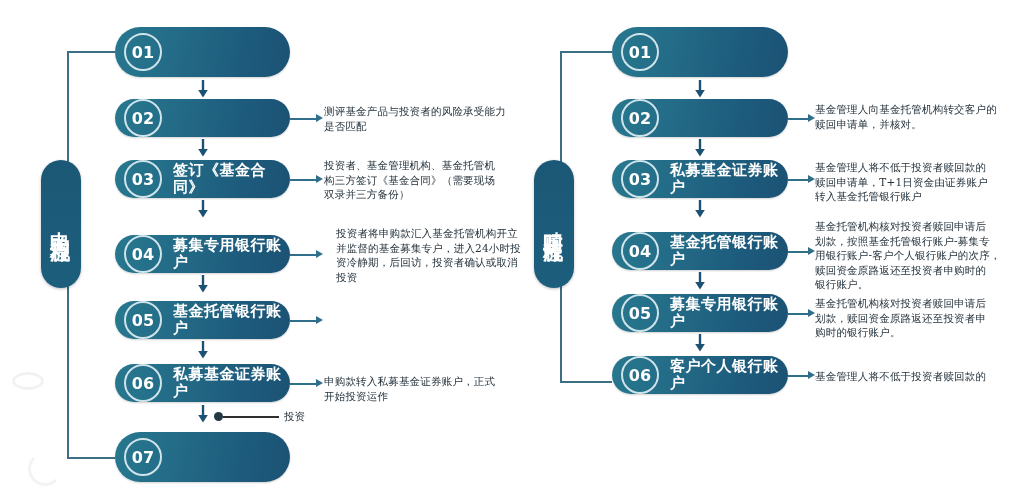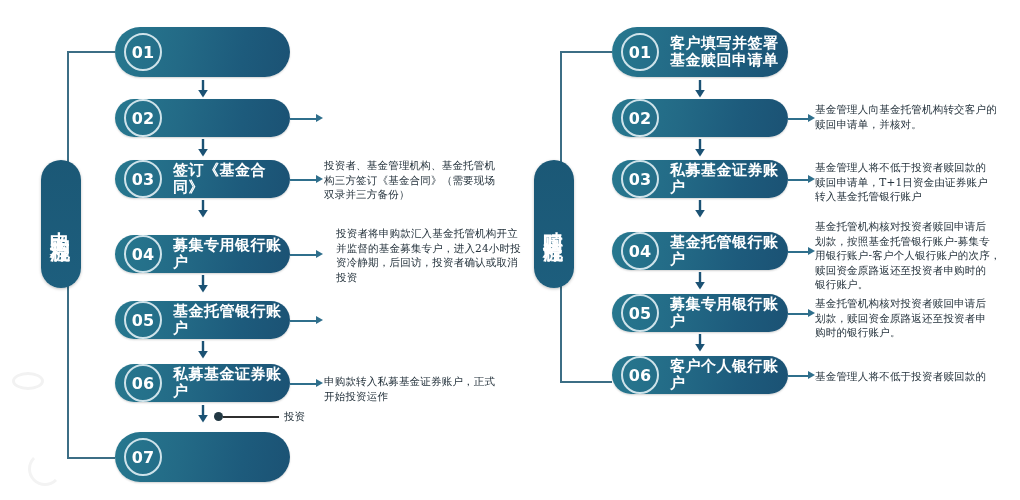--- a/index.html
+++ b/index.html
@@ -115,20 +115,22 @@
   <svg class="darrow" style="left:196px;top:80px;" viewBox="0 0 14 18">
     <path d="M7 0 L7 11" stroke="#1b5274" stroke-width="2.4" fill="none"></path>
     <path d="M2.2 10 L7 17.5 L11.8 10 Z" fill="#1b5274"></path>
   </svg>
 
   <div class="step" style="left:115px;top:99px;width:175px;height:38px;">
     <div class="num">02</div>
   </div>
   <div class="sidelead" style="left:290px;top:118px;width:26px;"></div>
   <div class="sidehead" style="left:316px;top:114px;"></div>
+  <div class="note" style="left:324px;top:104px;width:200px;">测评基金产品与投资者的风险承受能力
+是否匹配</div>
   <svg class="darrow" style="left:196px;top:139px;" viewBox="0 0 14 18">
     <path d="M7 0 L7 11" stroke="#1b5274" stroke-width="2.4" fill="none"></path>
     <path d="M2.2 10 L7 17.5 L11.8 10 Z" fill="#1b5274"></path>
   </svg>
 
   <div class="step" style="left:115px;top:160px;width:175px;height:38px;">
     <div class="num">03</div>
     <div class="txt">签订《基金合同》</div>
   </div>
   <div class="sidelead" style="left:290px;top:179px;width:26px;"></div>
@@ -193,22 +195,20 @@
     <div class="bline-v" style="left:560px;top:51px;height:332px;"></div>
     <div class="bline-h" style="left:560px;top:381px;width:52px;"></div>
   </div>
 
   <div class="vlabel" style="left:534px;top:160px;width:40px;height:128px;">
     <span>赎回流程</span>
   </div>
 
   <div class="step" style="left:612px;top:27px;width:176px;height:50px;">
     <div class="num">01</div>
-    <div class="txt">客户填写并签署
-基金赎回申请单</div>
   </div>
   <svg class="darrow" style="left:693px;top:80px;" viewBox="0 0 14 18">
     <path d="M7 0 L7 11" stroke="#1b5274" stroke-width="2.4" fill="none"></path>
     <path d="M2.2 10 L7 17.5 L11.8 10 Z" fill="#1b5274"></path>
   </svg>
 
   <div class="step" style="left:612px;top:99px;width:176px;height:38px;">
     <div class="num">02</div>
   </div>
   <div class="sidelead" style="left:788px;top:118px;width:20px;"></div>

